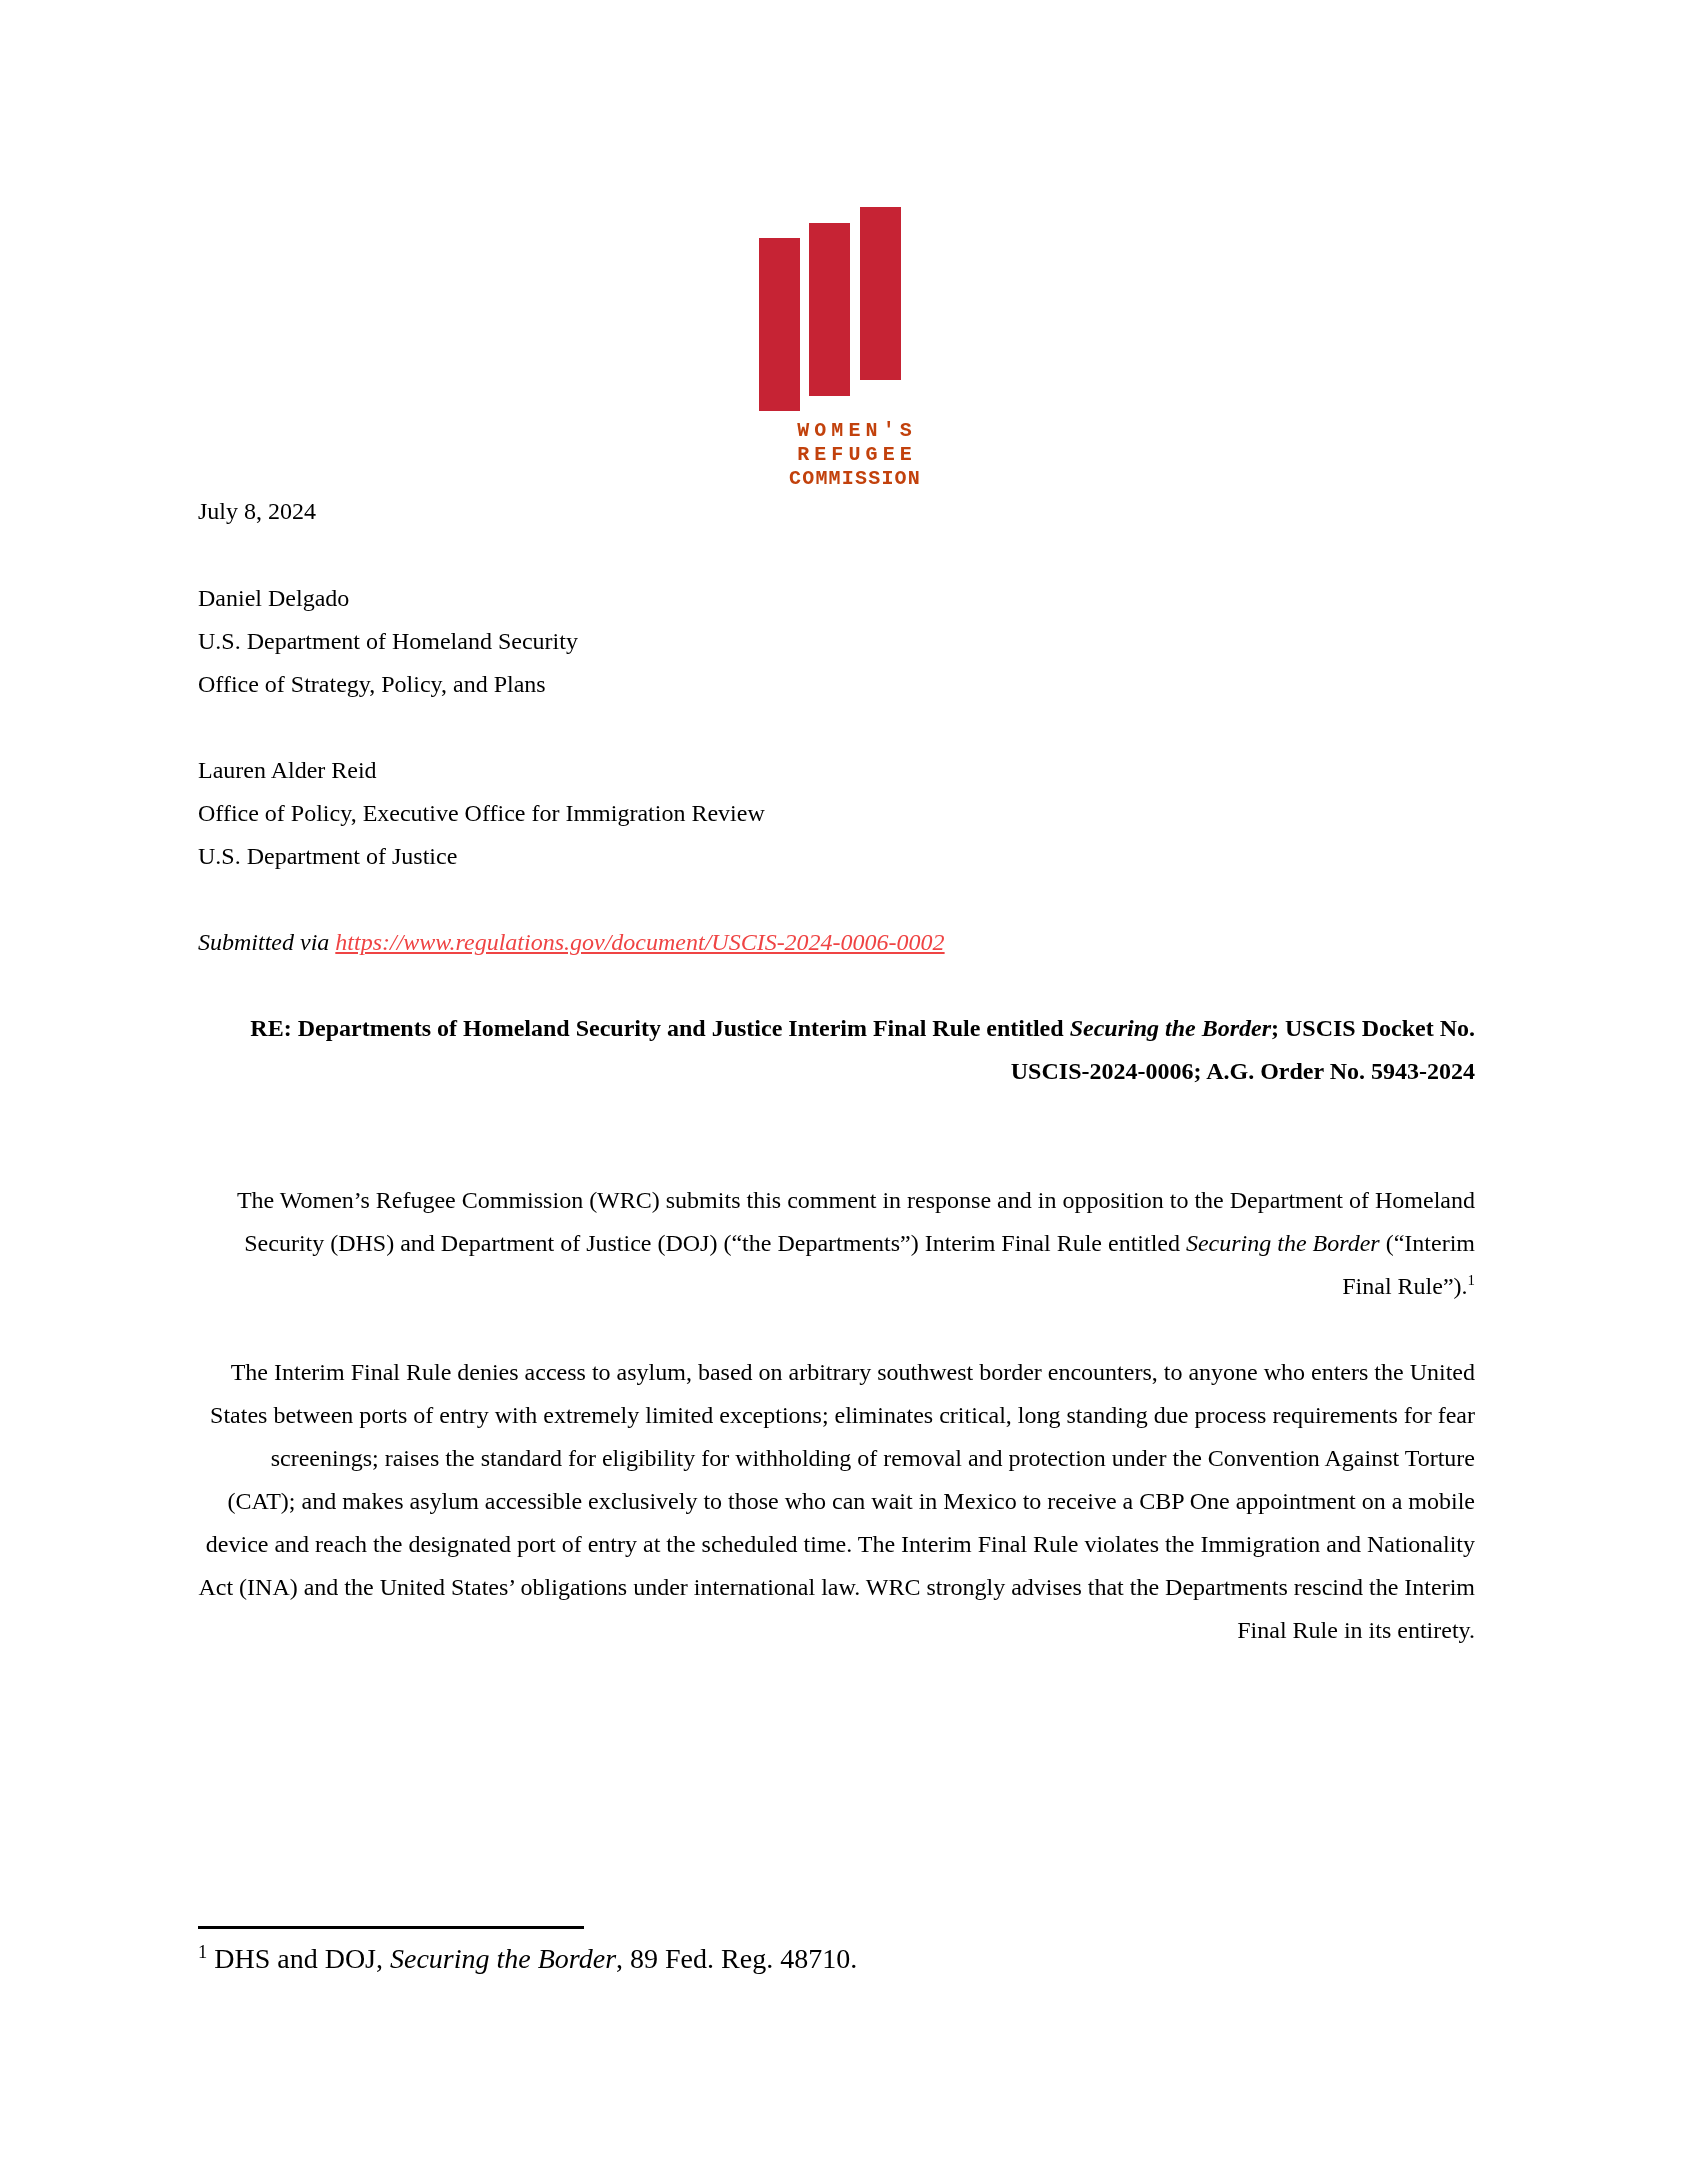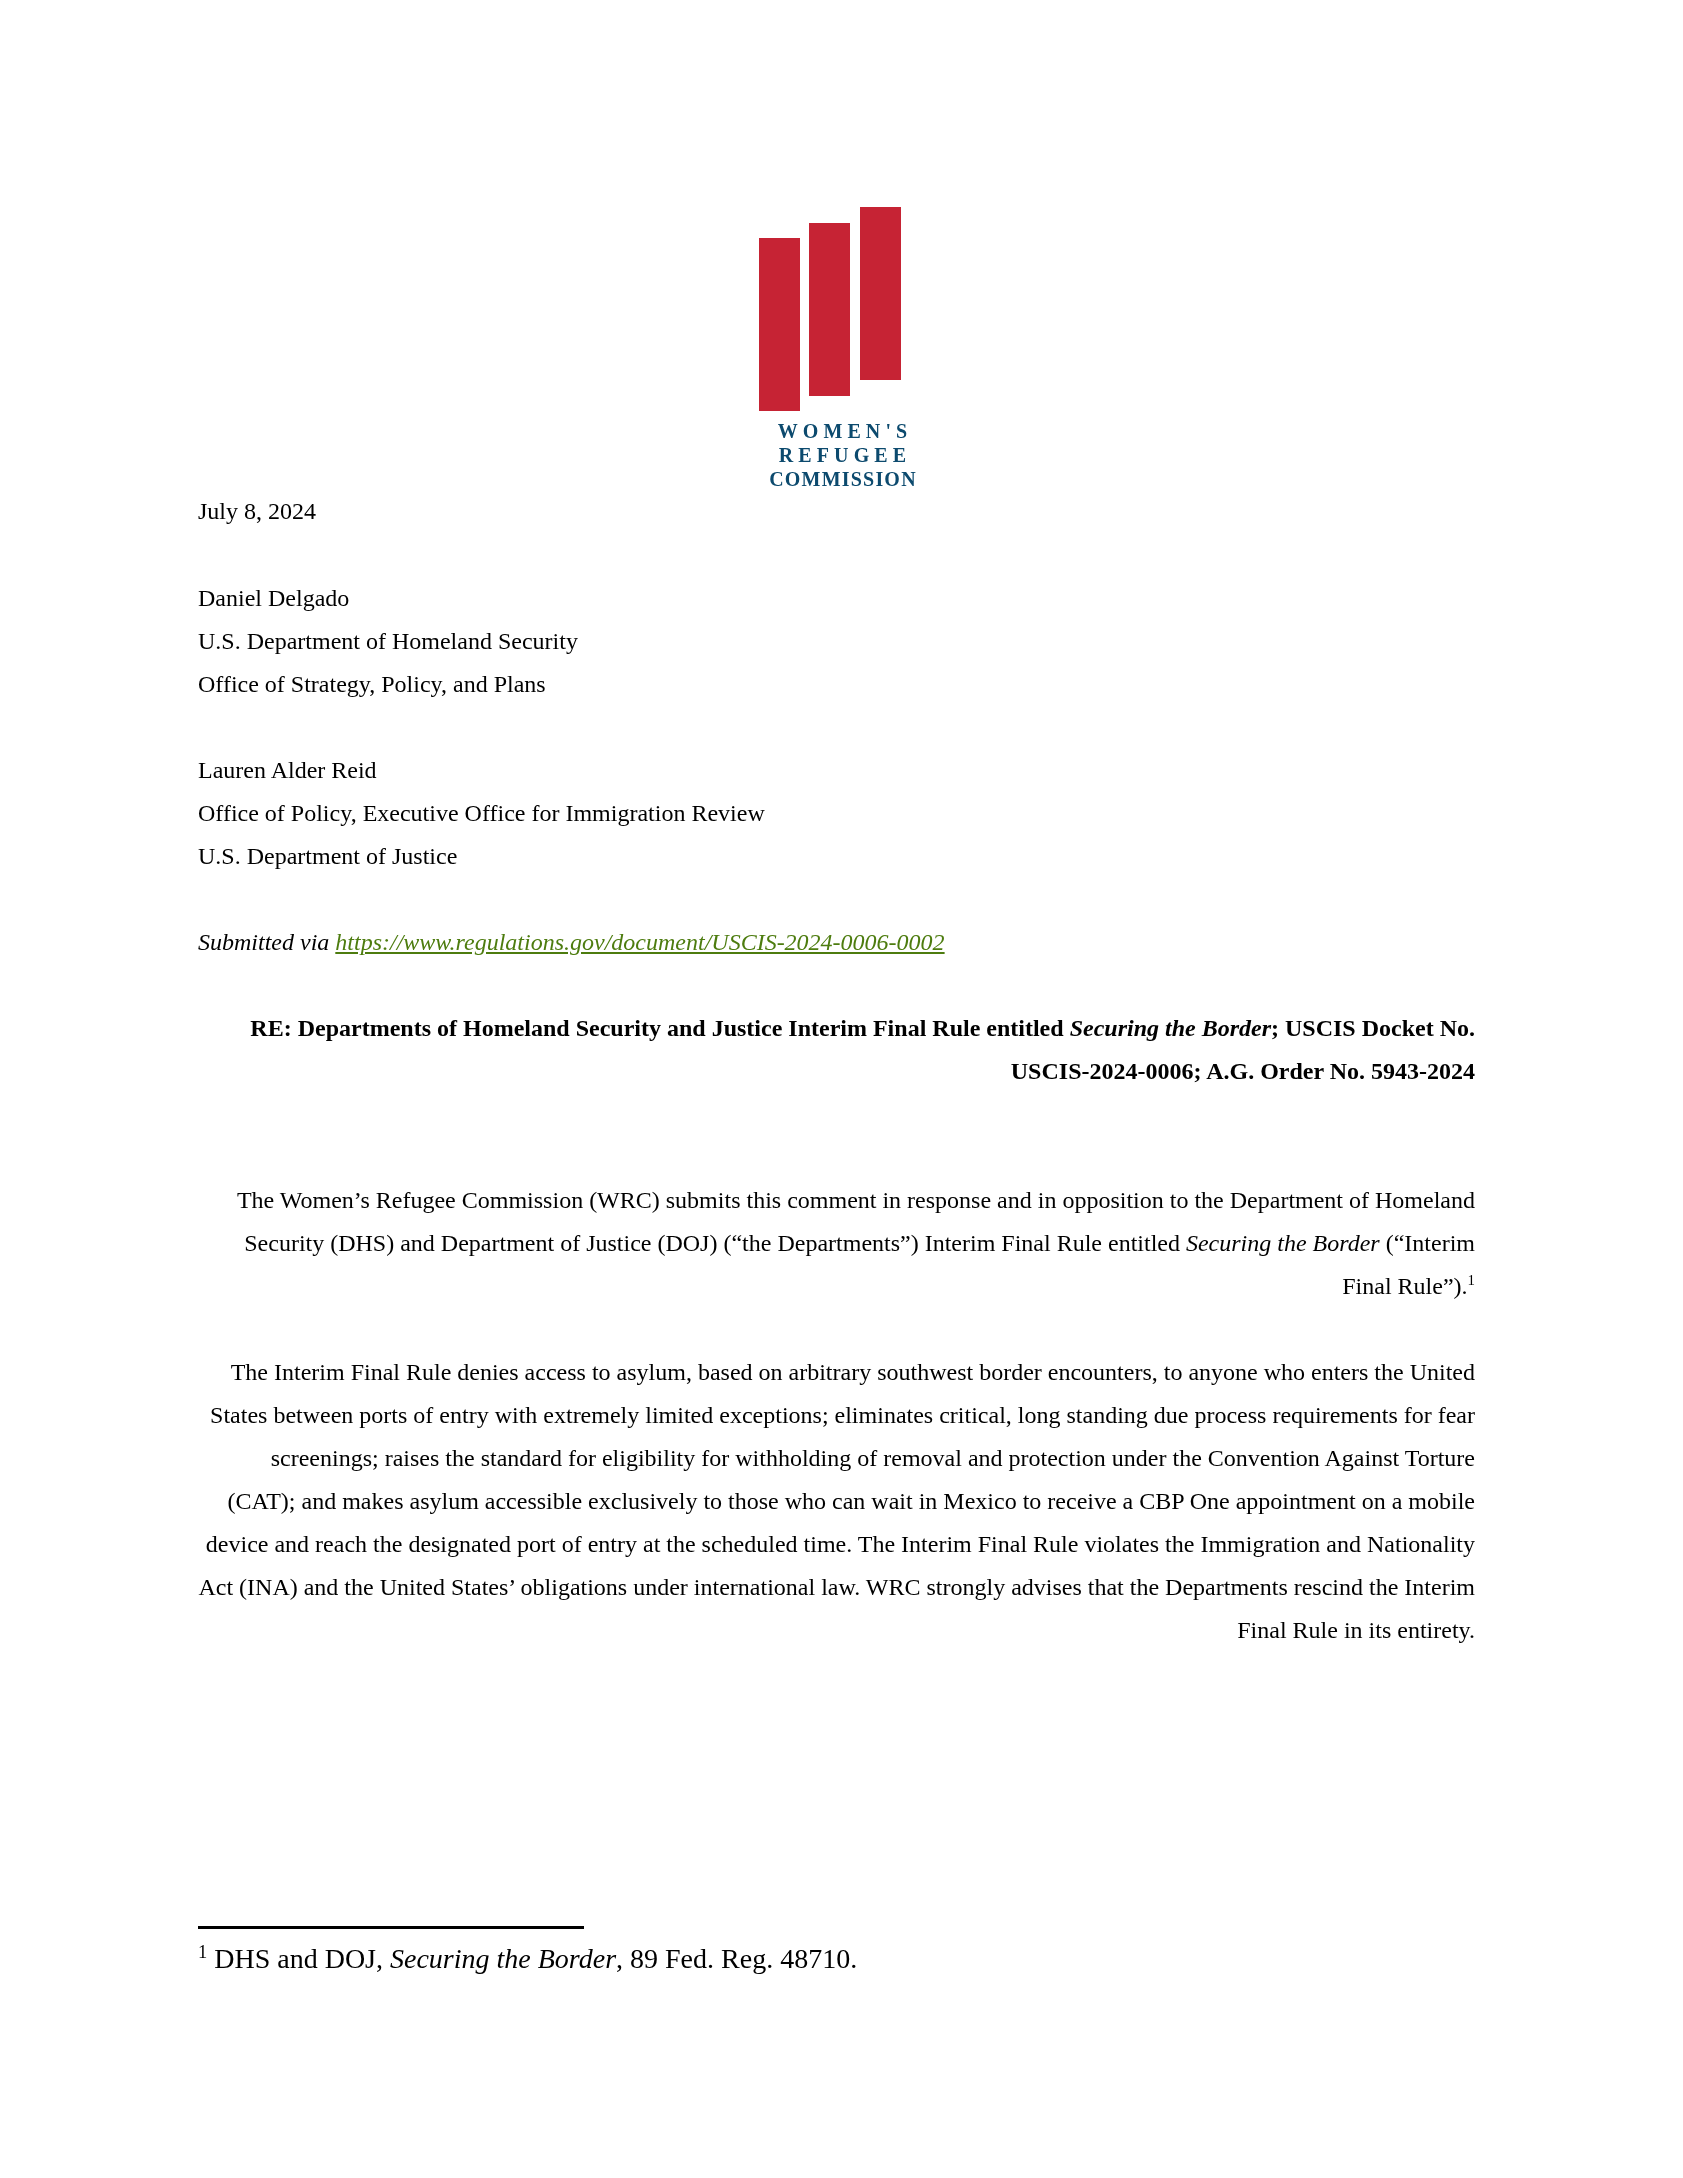--- a/index.html
+++ b/index.html
@@ -47,26 +47,26 @@
   .bar {
     position: absolute;
     background: #C62334;
   }
   .bar-1 { left: 4px;   top: 35px;  width: 41px; height: 173px; }
   .bar-2 { left: 54px;  top: 20px;  width: 41px; height: 173px; }
   .bar-3 { left: 105px; top: 4px;   width: 41px; height: 173px; }
 
   .logo-text {
     position: absolute;
-    left: 4px;
+    left: 16px;
     top: 216px;
     width: 168px;
     text-align: center;
-    color: #0c4a6e;
-    font-family: Liberation Serif, serif;
+    color: #c2410c;
+    font-family: Liberation Mono, monospace;
     font-weight: bold;
     font-size: 20px;
     line-height: 24px;
   }
   .logo-line-1 { letter-spacing: 5.1px; padding-left: 5px; }
   .logo-line-2 { letter-spacing: 5.1px; padding-left: 5px; }
   .logo-line-3 { letter-spacing: 1.2px; padding-left: 1px; }
 
   
   .content {
@@ -83,21 +83,21 @@
   .gap-md { height: 44px; }
 
   .addr-line { white-space: nowrap; }
 
   .italic { font-style: italic; }
   .bold { font-weight: bold; }
   .bolditalic { font-weight: bold; font-style: italic; }
 
   a.url-link,
   .url-link {
-    color: #4d7c0f;
+    color: #ef4444;
     text-decoration: underline;
     font-style: italic;
   }
 
   .para {
     text-align: right;
   }
 
   sup.fn {
     font-size: 0.62em;

